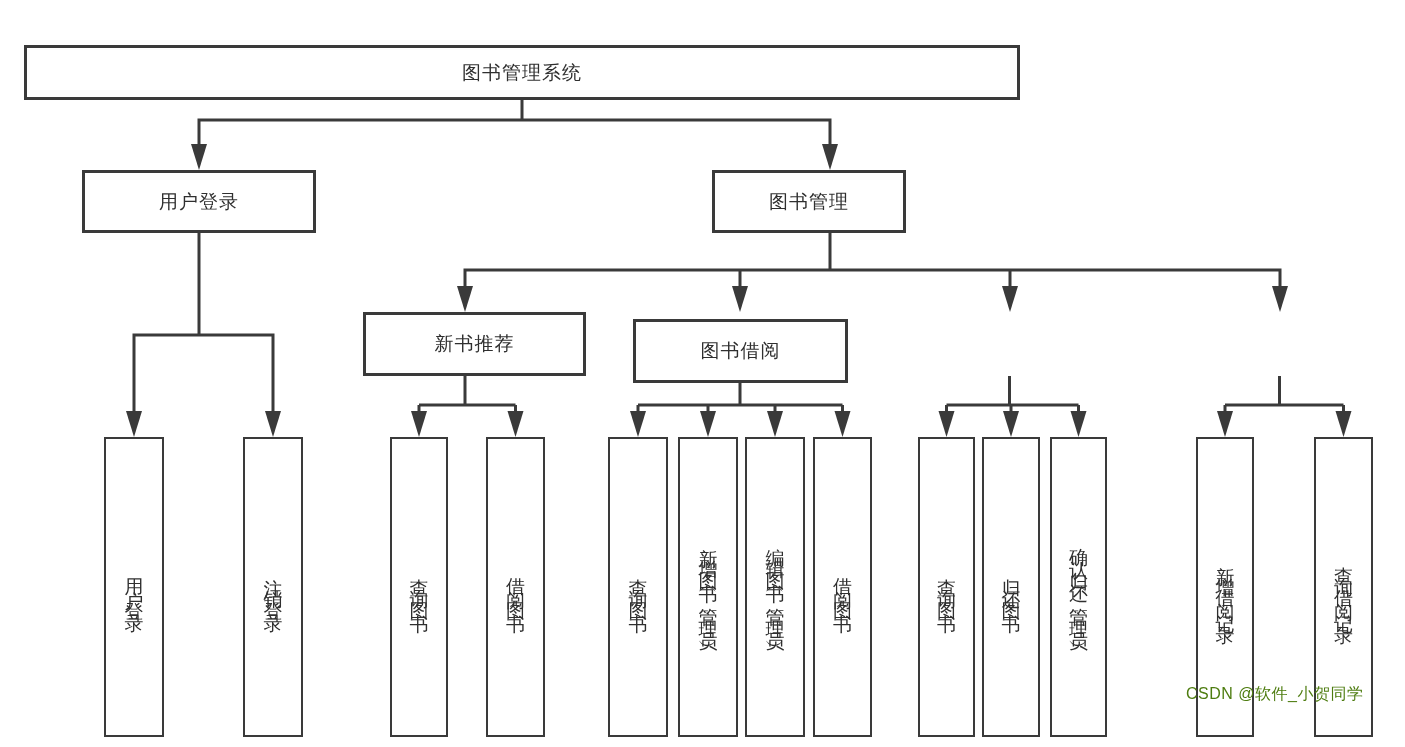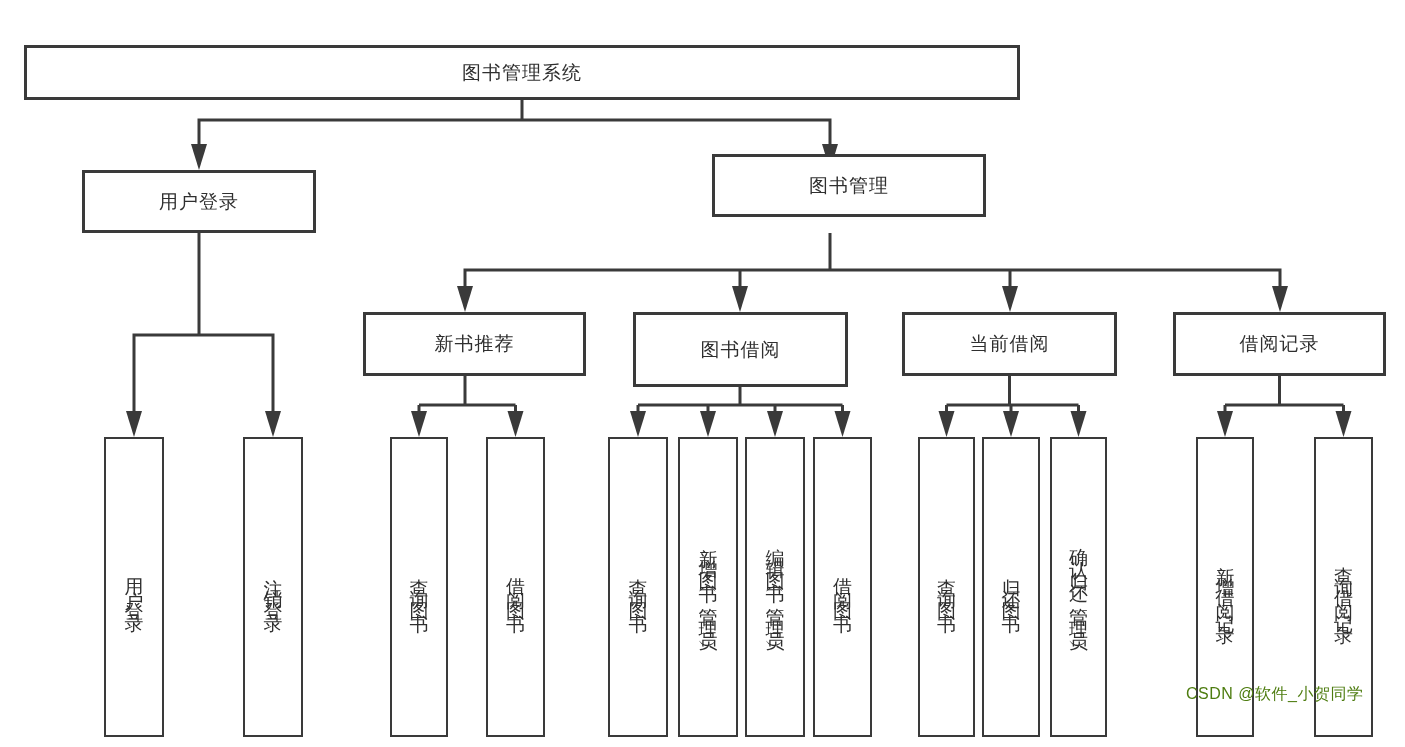--- a/index.html
+++ b/index.html
@@ -87,26 +87,24 @@
       <polygon points="1003,411 1019,411 1011,437"></polygon>
       <polygon points="1070.5,411 1086.5,411 1078.5,437"></polygon>
       <polygon points="1217,411 1233,411 1225,437"></polygon>
       <polygon points="1335.5,411 1351.5,411 1343.5,437"></polygon>
     </g>
   </svg>
 
   <div class="node" style="left:24px; top:13px; width:996px; height:55px;margin-top:32px;">图书管理系统</div>
 
   <div class="node" style="left:82px; top:170px; width:234px; height:63px;">用户登录</div>
-  <div class="node" style="left:712px; top:154px; width:274px; height:63px;">图书管理</div>
+  <div class="node" style="left:712px; top:170px; width:194px; height:63px;">图书管理</div>
 
   <div class="node" style="left:363px; top:312px; width:223px; height:64px;">新书推荐</div>
-  <div class="node" style="left:633px; top:312px; width:215px; height:75px;">图书借阅</div>
-  <div class="node" style="left:902px; top:312px; width:215px; height:64px;">当前借阅</div>
-  <div class="node" style="left:1173px; top:312px; width:213px; height:64px;">借阅记录</div>
+  <div class="node" style="left:633px; top:319px; width:215px; height:64px;">图书借阅</div>
 
   <div class="node leaf" style="left:104px; top:437px; width:60px; height:300px;">用户登录</div>
   <div class="node leaf" style="left:243px; top:437px; width:60px; height:300px;">注销登录</div>
 
   <div class="node leaf" style="left:390px; top:437px; width:58px; height:300px;">查询图书</div>
   <div class="node leaf" style="left:486px; top:437px; width:59px; height:300px;">借阅图书</div>
 
   <div class="node leaf" style="left:608px; top:437px; width:60px; height:300px;">查询图书</div>
   <div class="node leaf" style="left:678px; top:437px; width:60px; height:300px;">新增图书（管理员）</div>
   <div class="node leaf" style="left:745px; top:437px; width:60px; height:300px;">编辑图书（管理员）</div>

